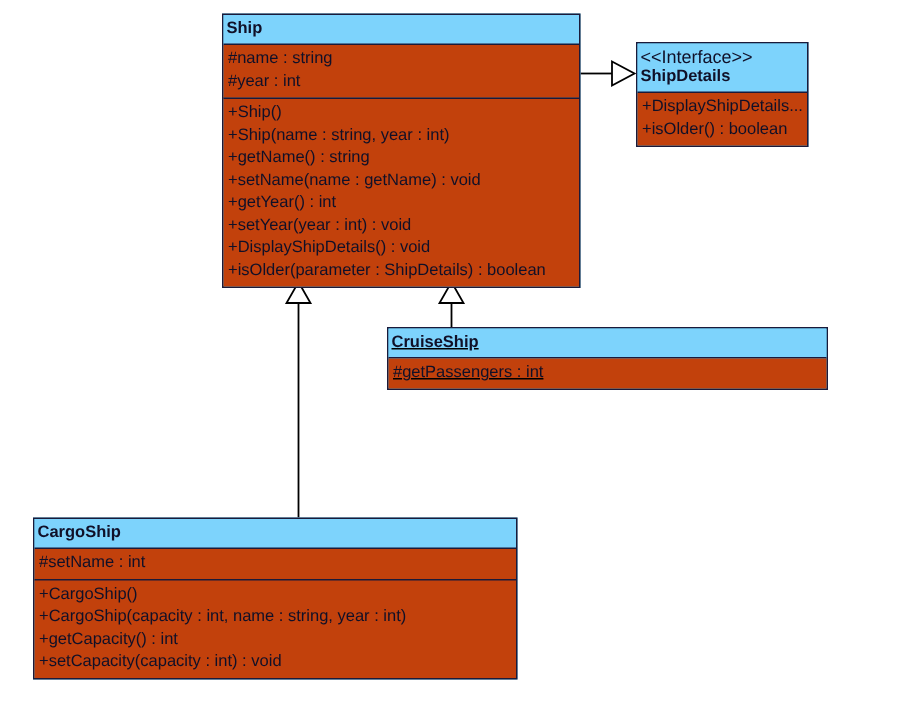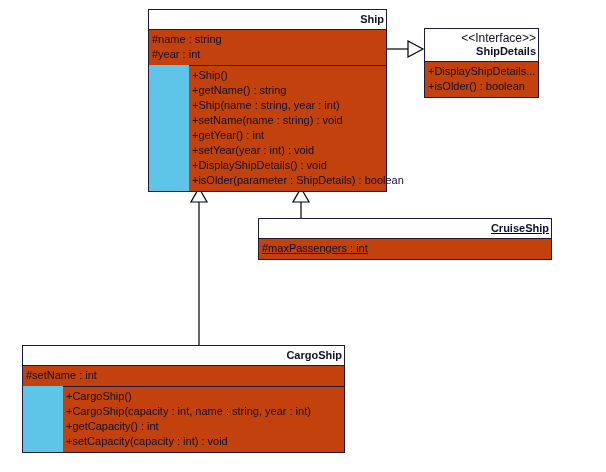--- a/index.html
+++ b/index.html
@@ -23,43 +23,42 @@
   }
   .uml-class {
     position: absolute;
     box-sizing: border-box;
     background: #5ec5e8;
     border: 1px solid #1a1a3a;
     z-index: 2;
   }
   .uml-header {
     box-sizing: border-box;
-    text-align: right;
+    text-align: left;
     font-weight: bold;
     font-size: 11px;
     color: #101028;
     padding: 3px 2px 3px 2px;
     border-bottom: 1px solid #1a1a3a;
     line-height: 13px;
-    background: #ffffff;
+    background: #7dd3fc;
   }
   .uml-stereotype {
     display: block;
     font-weight: normal;
     font-size: 12px;
     line-height: 13px;
   }
   .uml-section {
     box-sizing: border-box;
     padding: 2px 3px 3px 3px;
     background: #c2410c;
   }
   .uml-section + .uml-section {
     border-top: 1px solid #1a1a3a;
-    margin-left: 40px;
   }
   .uml-member {
     font-size: 11px;
     line-height: 15px;
     color: #101028;
     white-space: nowrap;
     letter-spacing: 0px;
   }
   
   #class-ship        { left: 148px; top: 9px;   width: 239px; }
@@ -102,23 +101,23 @@
   </svg>
 
   <div class="uml-class" id="class-ship">
     <div class="uml-header">Ship</div>
     <div class="uml-section">
       <div class="uml-member">#name : string</div>
       <div class="uml-member">#year : int</div>
     </div>
     <div class="uml-section">
       <div class="uml-member">+Ship()</div>
+      <div class="uml-member">+Ship(name : string, year : int)</div>
       <div class="uml-member">+getName() : string</div>
-      <div class="uml-member">+Ship(name : string, year : int)</div>
-      <div class="uml-member">+setName(name : string) : void</div>
+      <div class="uml-member">+setName(name : getName) : void</div>
       <div class="uml-member">+getYear() : int</div>
       <div class="uml-member">+setYear(year : int) : void</div>
       <div class="uml-member">+DisplayShipDetails() : void</div>
       <div class="uml-member">+isOlder(parameter : ShipDetails) : boolean</div>
     </div>
   </div>
 
   <div class="uml-class" id="iface-shipdetails">
     <div class="uml-header">
       <span class="uml-stereotype">&lt;&lt;Interface&gt;&gt;</span>
@@ -126,21 +125,21 @@
     </div>
     <div class="uml-section">
       <div class="uml-member">+DisplayShipDetails...</div>
       <div class="uml-member">+isOlder() : boolean</div>
     </div>
   </div>
 
   <div class="uml-class" id="class-cruiseship">
     <div class="uml-header">CruiseShip</div>
     <div class="uml-section">
-      <div class="uml-member">#maxPassengers : int</div>
+      <div class="uml-member">#getPassengers : int</div>
     </div>
   </div>
 
   <div class="uml-class" id="class-cargoship">
     <div class="uml-header">CargoShip</div>
     <div class="uml-section">
       <div class="uml-member">#setName : int</div>
     </div>
     <div class="uml-section">
       <div class="uml-member">+CargoShip()</div>

